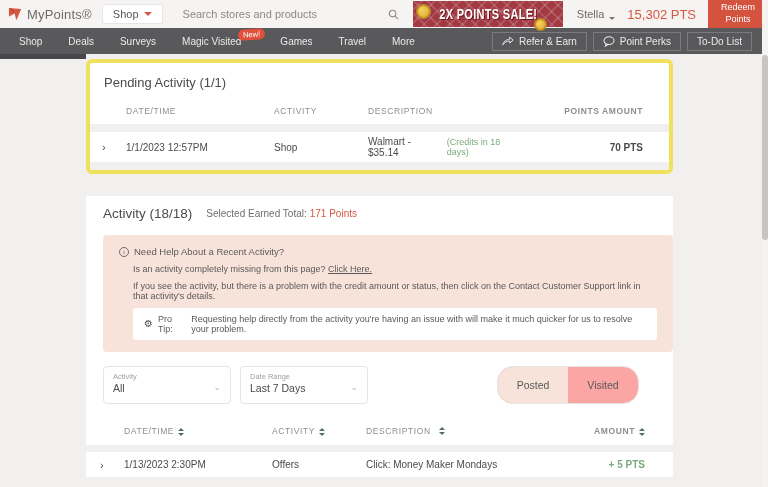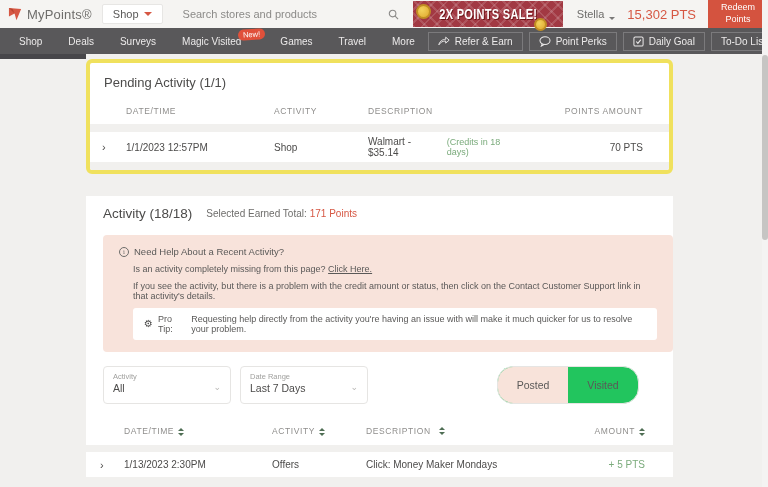--- a/index.html
+++ b/index.html
@@ -44,21 +44,21 @@
   
   .pending-card { margin-top:5px; background:#fff; border:4px solid #f0e15d; border-radius:6px; overflow:hidden; }
   .pending-title { font-size:13px; color:#4c4b4a; padding:12px 14px 10px; }
   .thead { display:flex; align-items:center; font-size:8.5px; color:#8f8e8c; letter-spacing:0.6px; padding:6px 26px 8px 12px; }
   .gray-strip { height:8px; background:#f1f0ee; }
   .trow { display:flex; align-items:center; background:#fff; font-size:10px; color:#4c4b4a; padding:0 26px 0 12px; height:30px; cursor:pointer; }
   .col-chevron { width:24px; }
   .col-date { width:148px; }
   .col-activity { width:94px; }
   .col-desc { flex:1; display:flex; align-items:center; gap:4px; }
-  .col-amount { width:120px; text-align:right; }
+  .col-amount { width:120px; text-align:right;font-weight:bold; }
   .chevron { color:#4c4b4a; font-size:11px; }
   .credit-note { color:#7bab7c; font-size:9px; }
   .sort-icon { display:inline-flex; flex-direction:column; gap:1.5px; margin-left:4px; vertical-align:middle; }
   .sort-up { width:0; height:0; border-left:3px solid transparent; border-right:3px solid transparent; border-bottom:3.5px solid #4f6e54; }
   .sort-down { width:0; height:0; border-left:3px solid transparent; border-right:3px solid transparent; border-top:3.5px solid #4f6e54; }
 
   
   .activity-panel { margin-top:22px; background:#fff; padding-top:10px; }
   .activity-head { display:flex; align-items:center; padding:0 0 0 17px; }
   .activity-title { font-size:13.5px; color:#4c4b4a; }
@@ -75,21 +75,21 @@
   .help-link { color:#5a5958; text-decoration:underline; cursor:pointer; }
   .protip-pill { background:#fff; border-radius:3px; margin-left:14px; padding:6px 11px; display:inline-flex; align-items:center; gap:5px; font-size:9px; color:#5a5958; }
   .protip-icon { font-family:"DejaVu Sans",sans-serif; font-size:10px; color:#4c4b4a; line-height:1; }
 
   
   .filters { display:flex; align-items:center; margin:14px 0 0 17px; gap:9px; }
   .select-box { width:128px; height:38px; border:1px solid #e6e5e3; border-radius:4px; background:#fff; padding:5px 9px 0; position:relative; cursor:pointer; }
   .select-label { font-size:7.5px; color:#a0a09e; }
   .select-value { font-size:10.5px; color:#4c4b4a; margin-top:1px; }
   .select-caret { position:absolute; right:9px; top:15px; color:#b9b8b6; font-size:9px; }
-  .tab-toggle { margin-left:120px; display:flex; border:1px solid #e6e5e3; border-radius:16px; overflow:hidden; background:#22c55e; }
+  .tab-toggle { margin-left:120px; display:flex; border:1px solid #e6e5e3; border-radius:16px; overflow:hidden; background:#fca5a5; }
   .tab { width:70px; height:36px; display:flex; align-items:center; justify-content:center; font-size:10.5px; color:#5a5958; cursor:pointer; }
   .tab.active { background:#f8e3da; }
 
   
   .act-table { margin-top:16px; }
   .act-thead { display:flex; align-items:center; font-size:8.5px; color:#8f8e8c; letter-spacing:0.6px; padding:6px 28px 9px 14px; }
   .act-row { display:flex; align-items:center; background:#fff; font-size:10px; color:#4c4b4a; padding:0 28px 0 14px; height:25px; cursor:pointer; }
   .amount-green { color:#7bab7c; }
 
   
@@ -164,27 +164,20 @@
           <path d="M1 10 C2 5 6 3.5 9 3.5 L9 1 L13 4.5 L9 8 L9 5.5 C6 5.5 3 6.5 1 10 Z" fill="none" stroke="#eceaea" stroke-width="1.1"></path>
         </svg>
       <span>Refer &amp; Earn</span>
     </div>
     <div class="nav-chip">
       <svg width="12" height="11" viewBox="0 0 13 12">
           <ellipse cx="6.5" cy="5" rx="5.5" ry="4.3" fill="none" stroke="#eceaea" stroke-width="1.1"></ellipse>
           <path d="M3.5 8.5 L2.5 11 L6 9" fill="none" stroke="#eceaea" stroke-width="1.1"></path>
         </svg>
       <span>Point Perks</span>
-    </div>
-    <div class="nav-chip">
-      <svg width="11" height="11" viewBox="0 0 12 12">
-          <rect x="1" y="1" width="10" height="10" rx="1.5" fill="none" stroke="#eceaea" stroke-width="1.1"></rect>
-          <path d="M3.5 6 L5.3 8 L8.6 4" fill="none" stroke="#eceaea" stroke-width="1.2"></path>
-        </svg>
-      <span>Daily Goal</span>
     </div>
     <div class="nav-chip">
       <span>To-Do List</span>
 
     </div>
   </div>
 </div>
 <div class="nav-sub-tab"></div>
 
 <div class="content">

